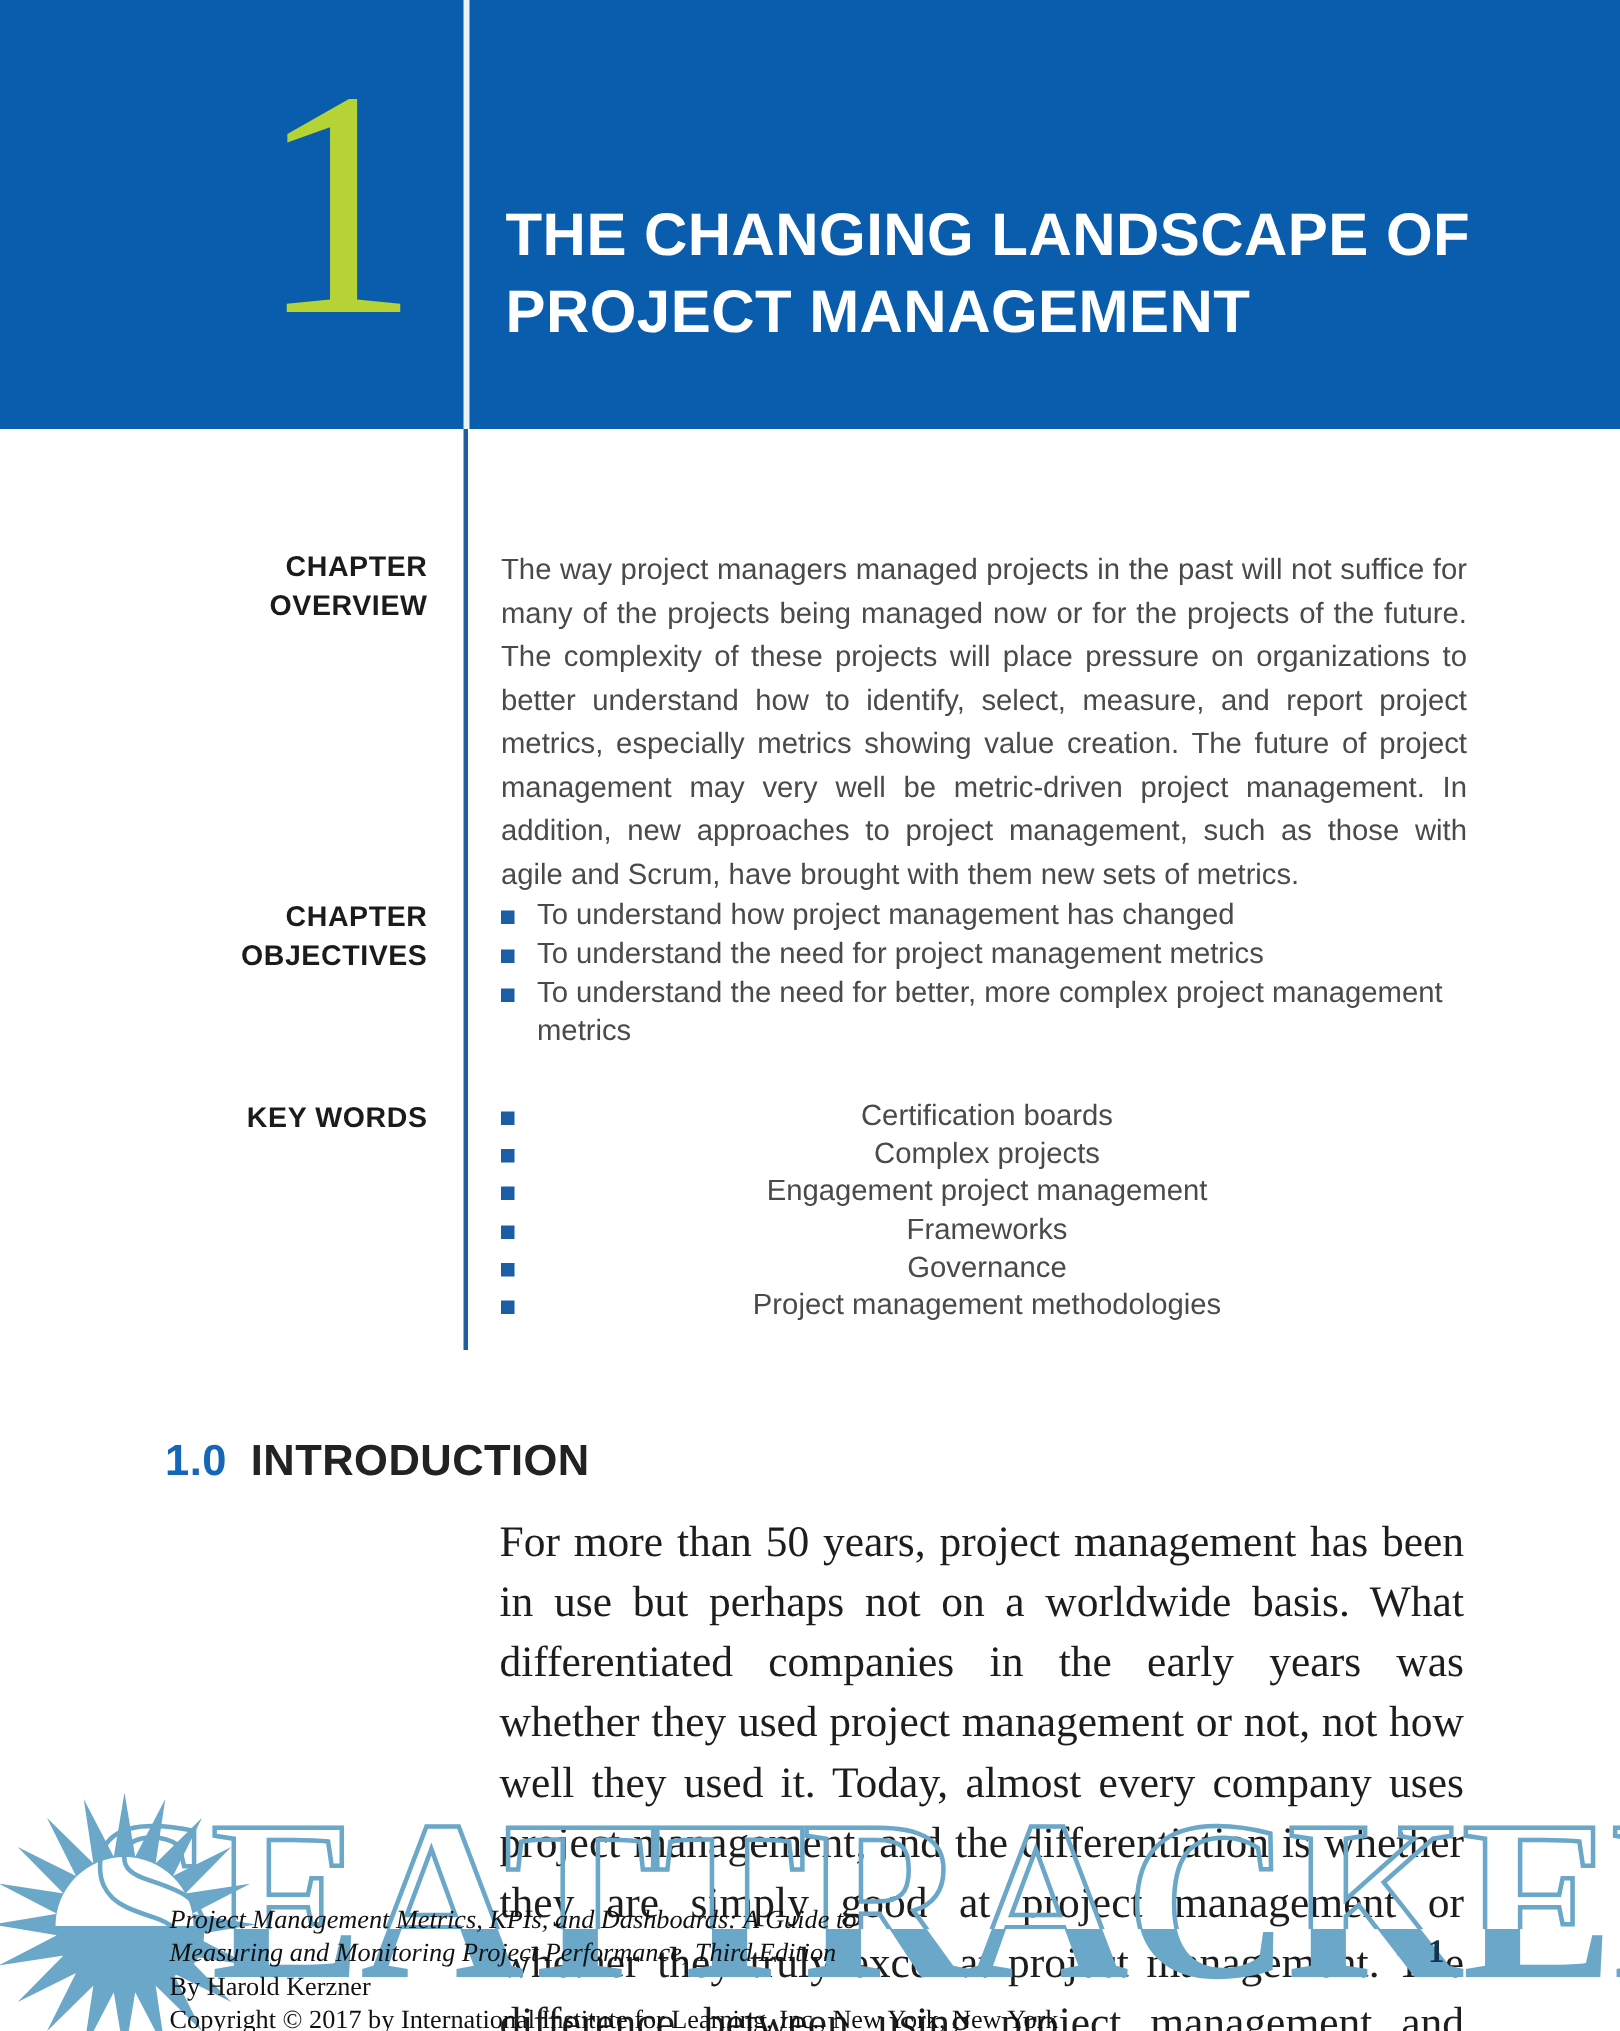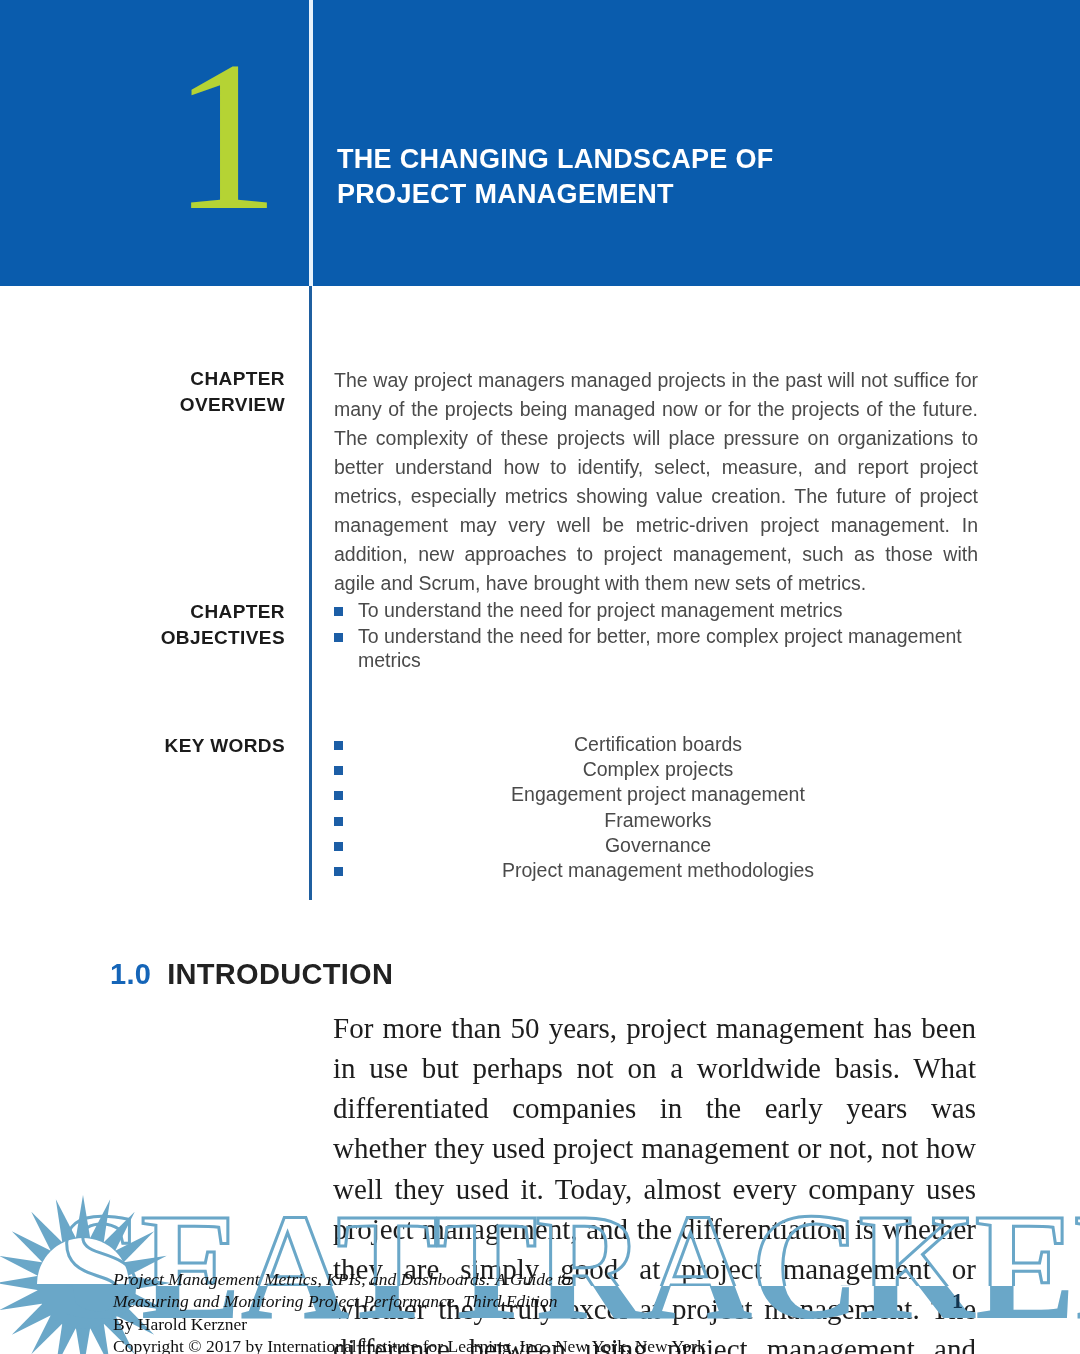--- a/index.html
+++ b/index.html
@@ -49,25 +49,25 @@
     font-family: "Liberation Serif", serif;
     font-size: 215px;
     line-height: 1;
     font-weight: 400;
     color: #b5d334;
     letter-spacing: -2px;
   }
   .chapter-title {
     position: absolute;
     left: 337px;
-    top: 142px;
+    top: 132px;
     width: 690px;
     font-family: "Liberation Sans", sans-serif;
     font-weight: bold;
-    font-size: 27px;
+    font-size: 40px;
     line-height: 1.28;
     letter-spacing: 0.3px;
     color: #ffffff;
     text-transform: uppercase;
   }
   .chapter-title .title-line { display: block; }
 
   
   .side-rule {
     position: absolute;
@@ -233,20 +233,21 @@
     </div>
   </div>
 
   <div class="fm-block">
     <div class="fm-label" style="top:599px;">
       <span class="lbl-line">CHAPTER</span>
       <span class="lbl-line">OBJECTIVES</span>
     </div>
     <div class="fm-body" style="top:598px;">
       <ul class="blue-bullets objectives">
+        <li>To understand how project management has changed</li>
         <li>To understand the need for project management metrics</li>
         <li>To understand the need for better, more complex project management metrics</li>
       </ul>
     </div>
   </div>
 
   <div class="fm-block">
     <div class="fm-label" style="top:733px;">
       <span class="lbl-line">KEY WORDS</span>
     </div>

